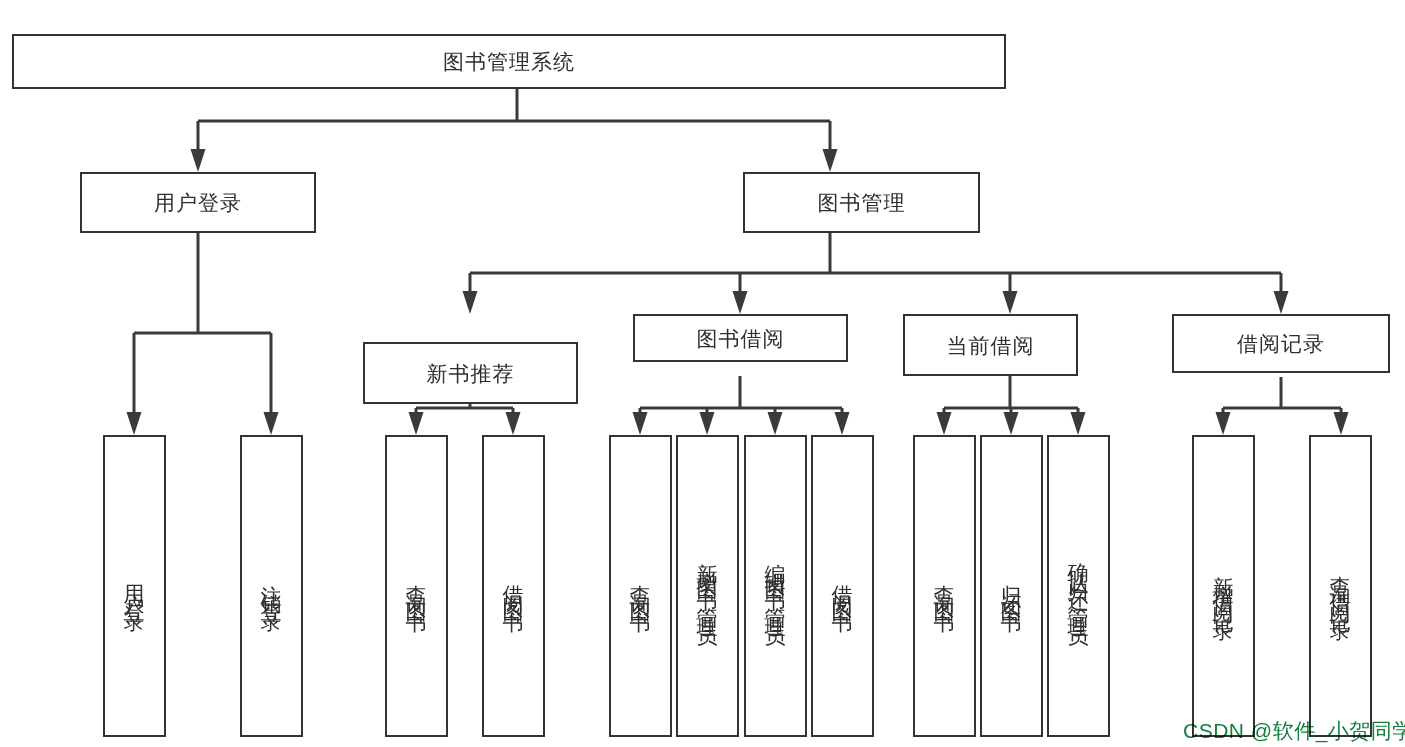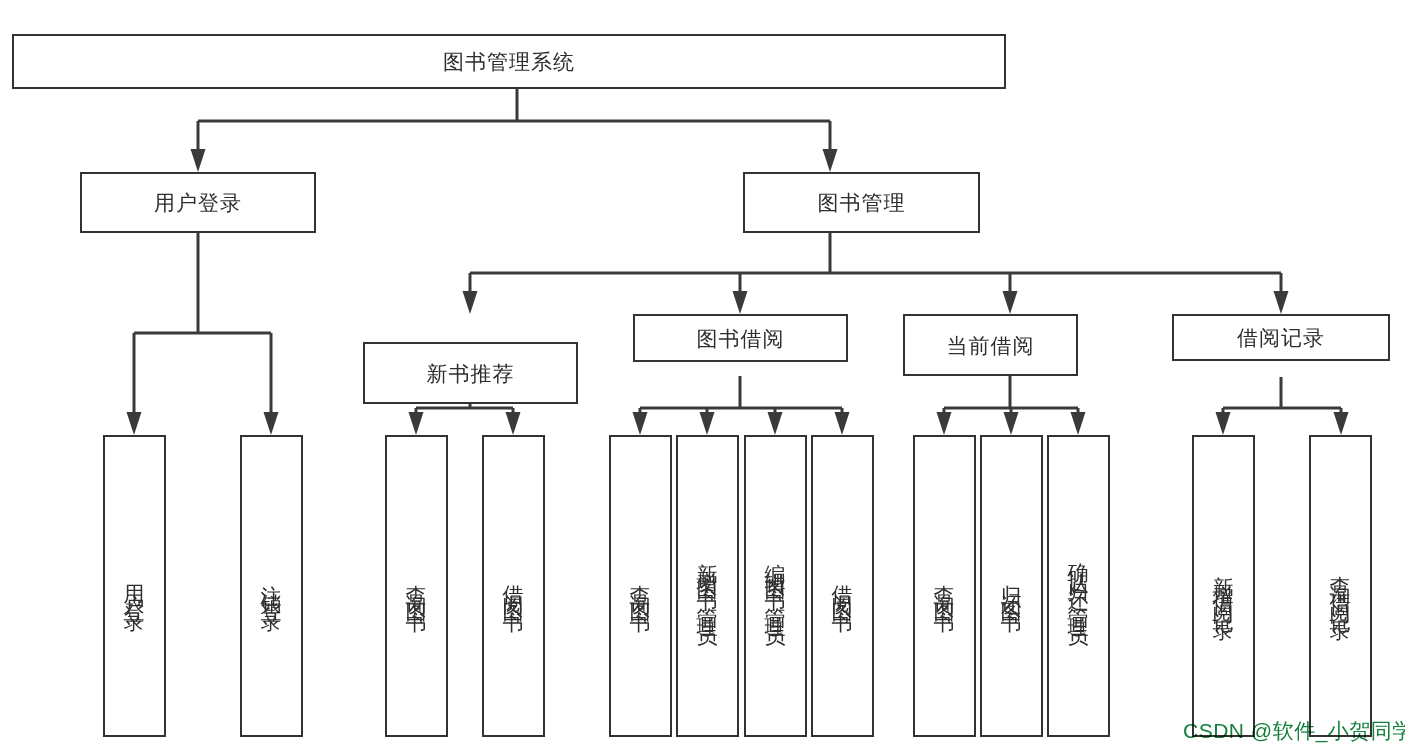--- a/index.html
+++ b/index.html
@@ -50,21 +50,21 @@
     letter-spacing: 9px;
     white-space: normal;
   }
   
   .b-root  { left: 12px;   top: 14px;  width: 994px; height: 55px; margin-top: 20px; }
   .b-l2a   { left: 80px;   top: 172px; width: 236px;  height: 61px; }
   .b-l2b   { left: 711px;  top: 172px; width: 237px;  height: 61px; margin-left: 32px; }
   .b-l3a   { left: 363px;  top: 314px; width: 215px;  height: 62px; margin-top: 28px; }
   .b-l3b   { left: 633px;  top: 314px; width: 215px;  height: 48px; }
   .b-l3c   { left: 903px;  top: 314px; width: 175px;  height: 62px; }
-  .b-l3d   { left: 1172px; top: 314px; width: 218px;  height: 47px; }
+  .b-l3d   { left: 1172px; top: 314px; width: 218px;  height: 59px; }
   .leaf    { top: 435px; width: 63px; height: 302px; }
   .b-u1 { left: 103px; }
   .b-u2 { left: 240px; }
   .b-n1 { left: 385px; }
   .b-n2 { left: 482px; }
   .b-b1 { left: 609px; }
   .b-b2 { left: 676px; }
   .b-b3 { left: 744px; }
   .b-b4 { left: 811px; }
   .b-c1 { left: 913px; }

